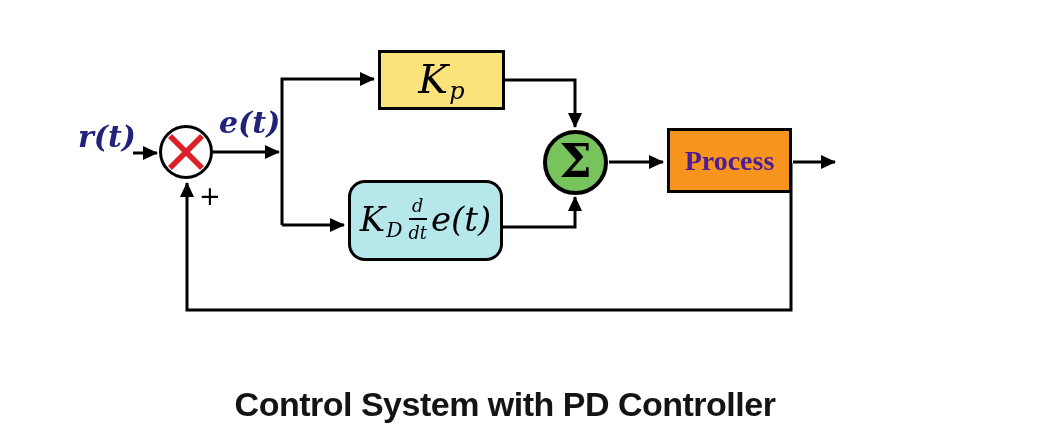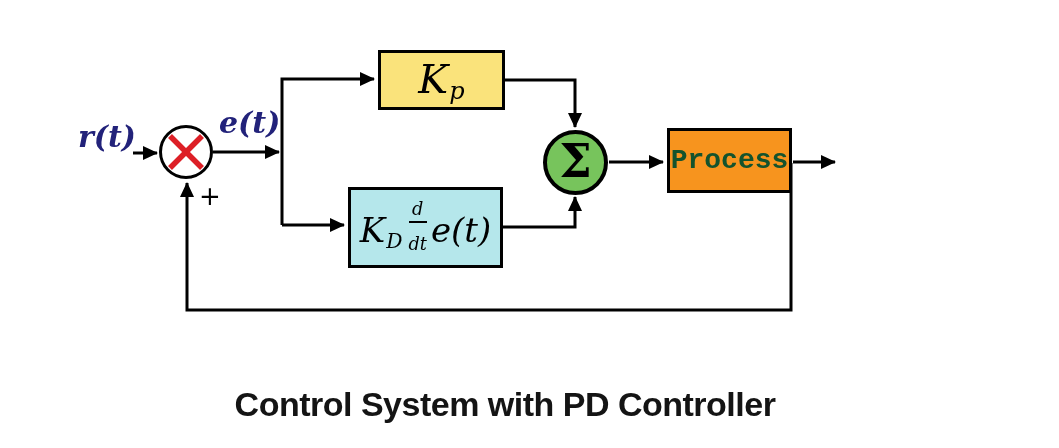--- a/index.html
+++ b/index.html
@@ -19,23 +19,23 @@
   .block {
     position: absolute;
     box-sizing: border-box;
     border: 3px solid #000;
     display: flex;
     align-items: center;
     justify-content: center;
     white-space: nowrap;
   }
   .kp-block   { left: 378px; top: 50px;  width: 127px; height: 60px; background: var(--kp_fill, #FAE37B); }
-  .kd-block   { left: 348px; top: 187px; width: 155px; height: 81px; background: var(--kd_fill, #B5E7EB); }
+  .kd-block   { left: 348px; top: 180px; width: 155px; height: 81px; background: var(--kd_fill, #B5E7EB); border-radius: 17px; }
   .proc-block { left: 667px; top: 128px; width: 125px; height: 65px; background: var(--process_fill, #F7941E);
-                font-family: Liberation Mono, monospace; font-weight: 700; font-size: 28px; color: #14532d; }
+                font-family: Liberation Serif, serif; font-weight: 700; font-size: 28px; color: #4c1d95; }
   .circle {
     position: absolute;
     box-sizing: border-box;
     border-radius: 50%;
     display: flex;
     align-items: center;
     justify-content: center;
   }
   .sum-junction {
     left: 159px; top: 125px; width: 54px; height: 54px;
@@ -53,21 +53,21 @@
   .sub { font-size: 0.6em; vertical-align: -0.25em; margin-left: 1px; }
   .frac {
     display: inline-block;
     vertical-align: -0.42em;
     text-align: center;
     font-size: 0.52em;
     line-height: 1.12;
     margin: 0 4px 0 6px;
   }
   .frac .num { display: block; border-bottom: 2px solid #000; padding: 0 2px 1px; }
-  .frac .den { display: block; padding-top: 12px; }
+  .frac .den { display: block; padding-top: 4px; }
   .signal-label {
     position: absolute;
     font-style: italic;
     font-weight: 700;
     color: var(--signal_label, #22227A);
     font-size: 30px;
     line-height: 1;
     white-space: nowrap;
   }
   .lbl-r { left: 78px;  top: 122px; }

